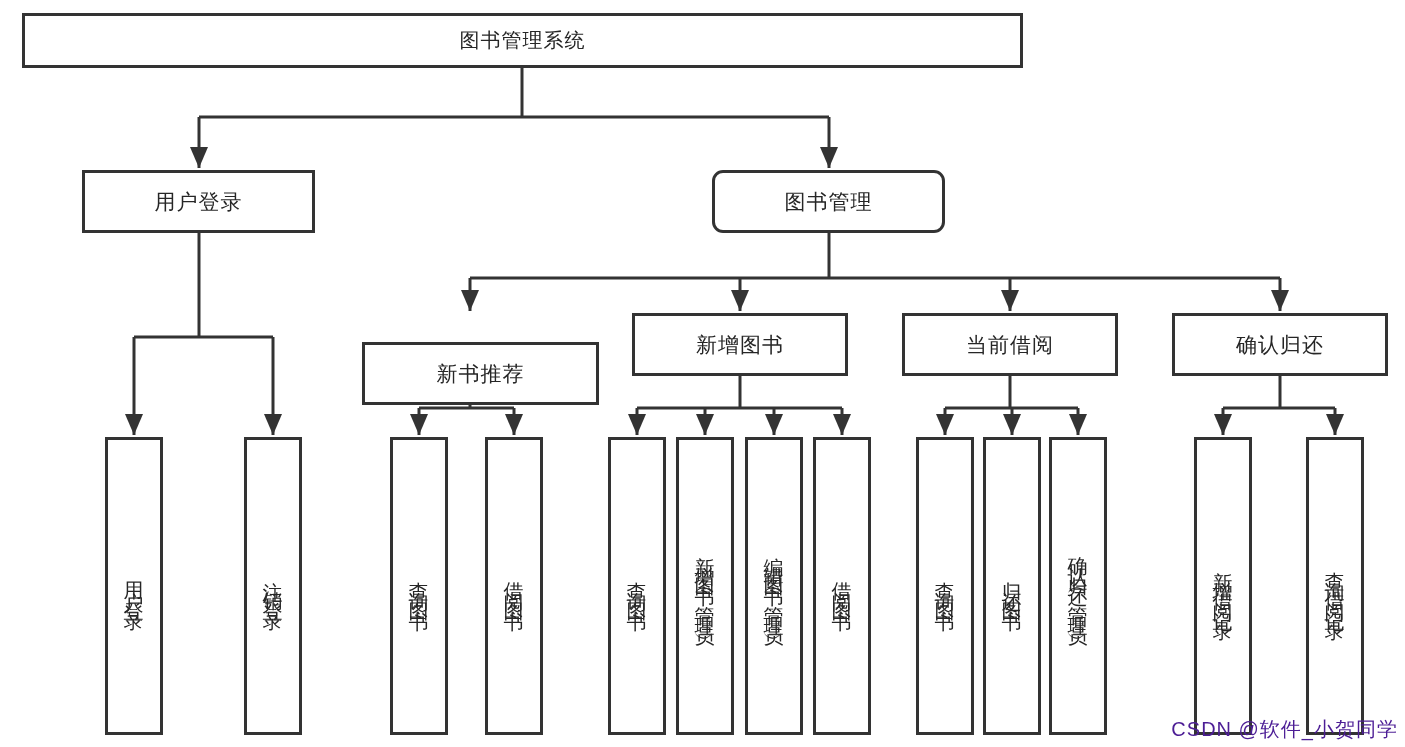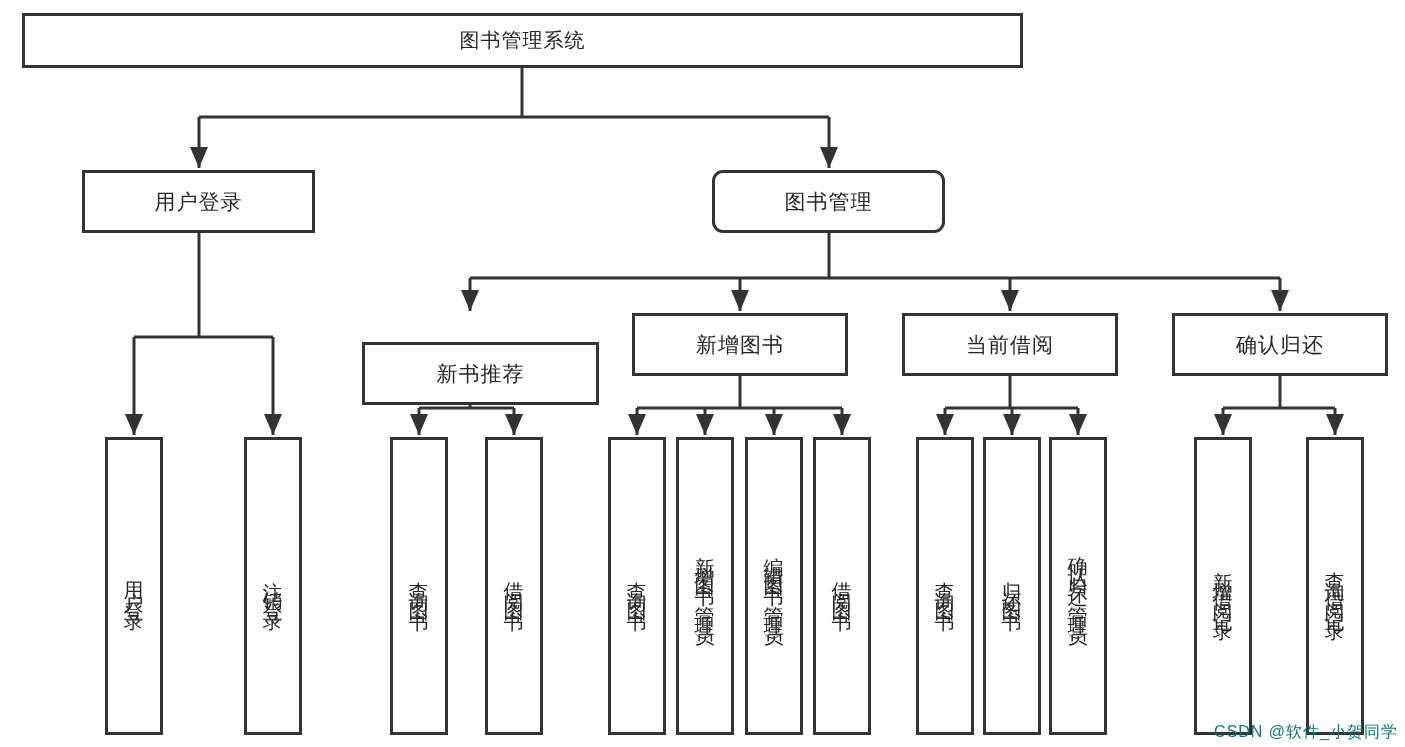--- a/index.html
+++ b/index.html
@@ -34,22 +34,22 @@
     writing-mode: vertical-rl;
     text-orientation: mixed;
     font-size: 20px;
     letter-spacing: 10px;
     line-height: 1;
   }
   .watermark {
     position: absolute;
     right: 7px;
     bottom: 4px;
-    font-size: 16px;
-    color: #0f766e;
+    font-size: 20px;
+    color: #4c1d95;
     letter-spacing: 1px;
     z-index: 3;
     white-space: nowrap;
   }
 </style>
 </head>
 <body>
 
 <div class="canvas">
 

